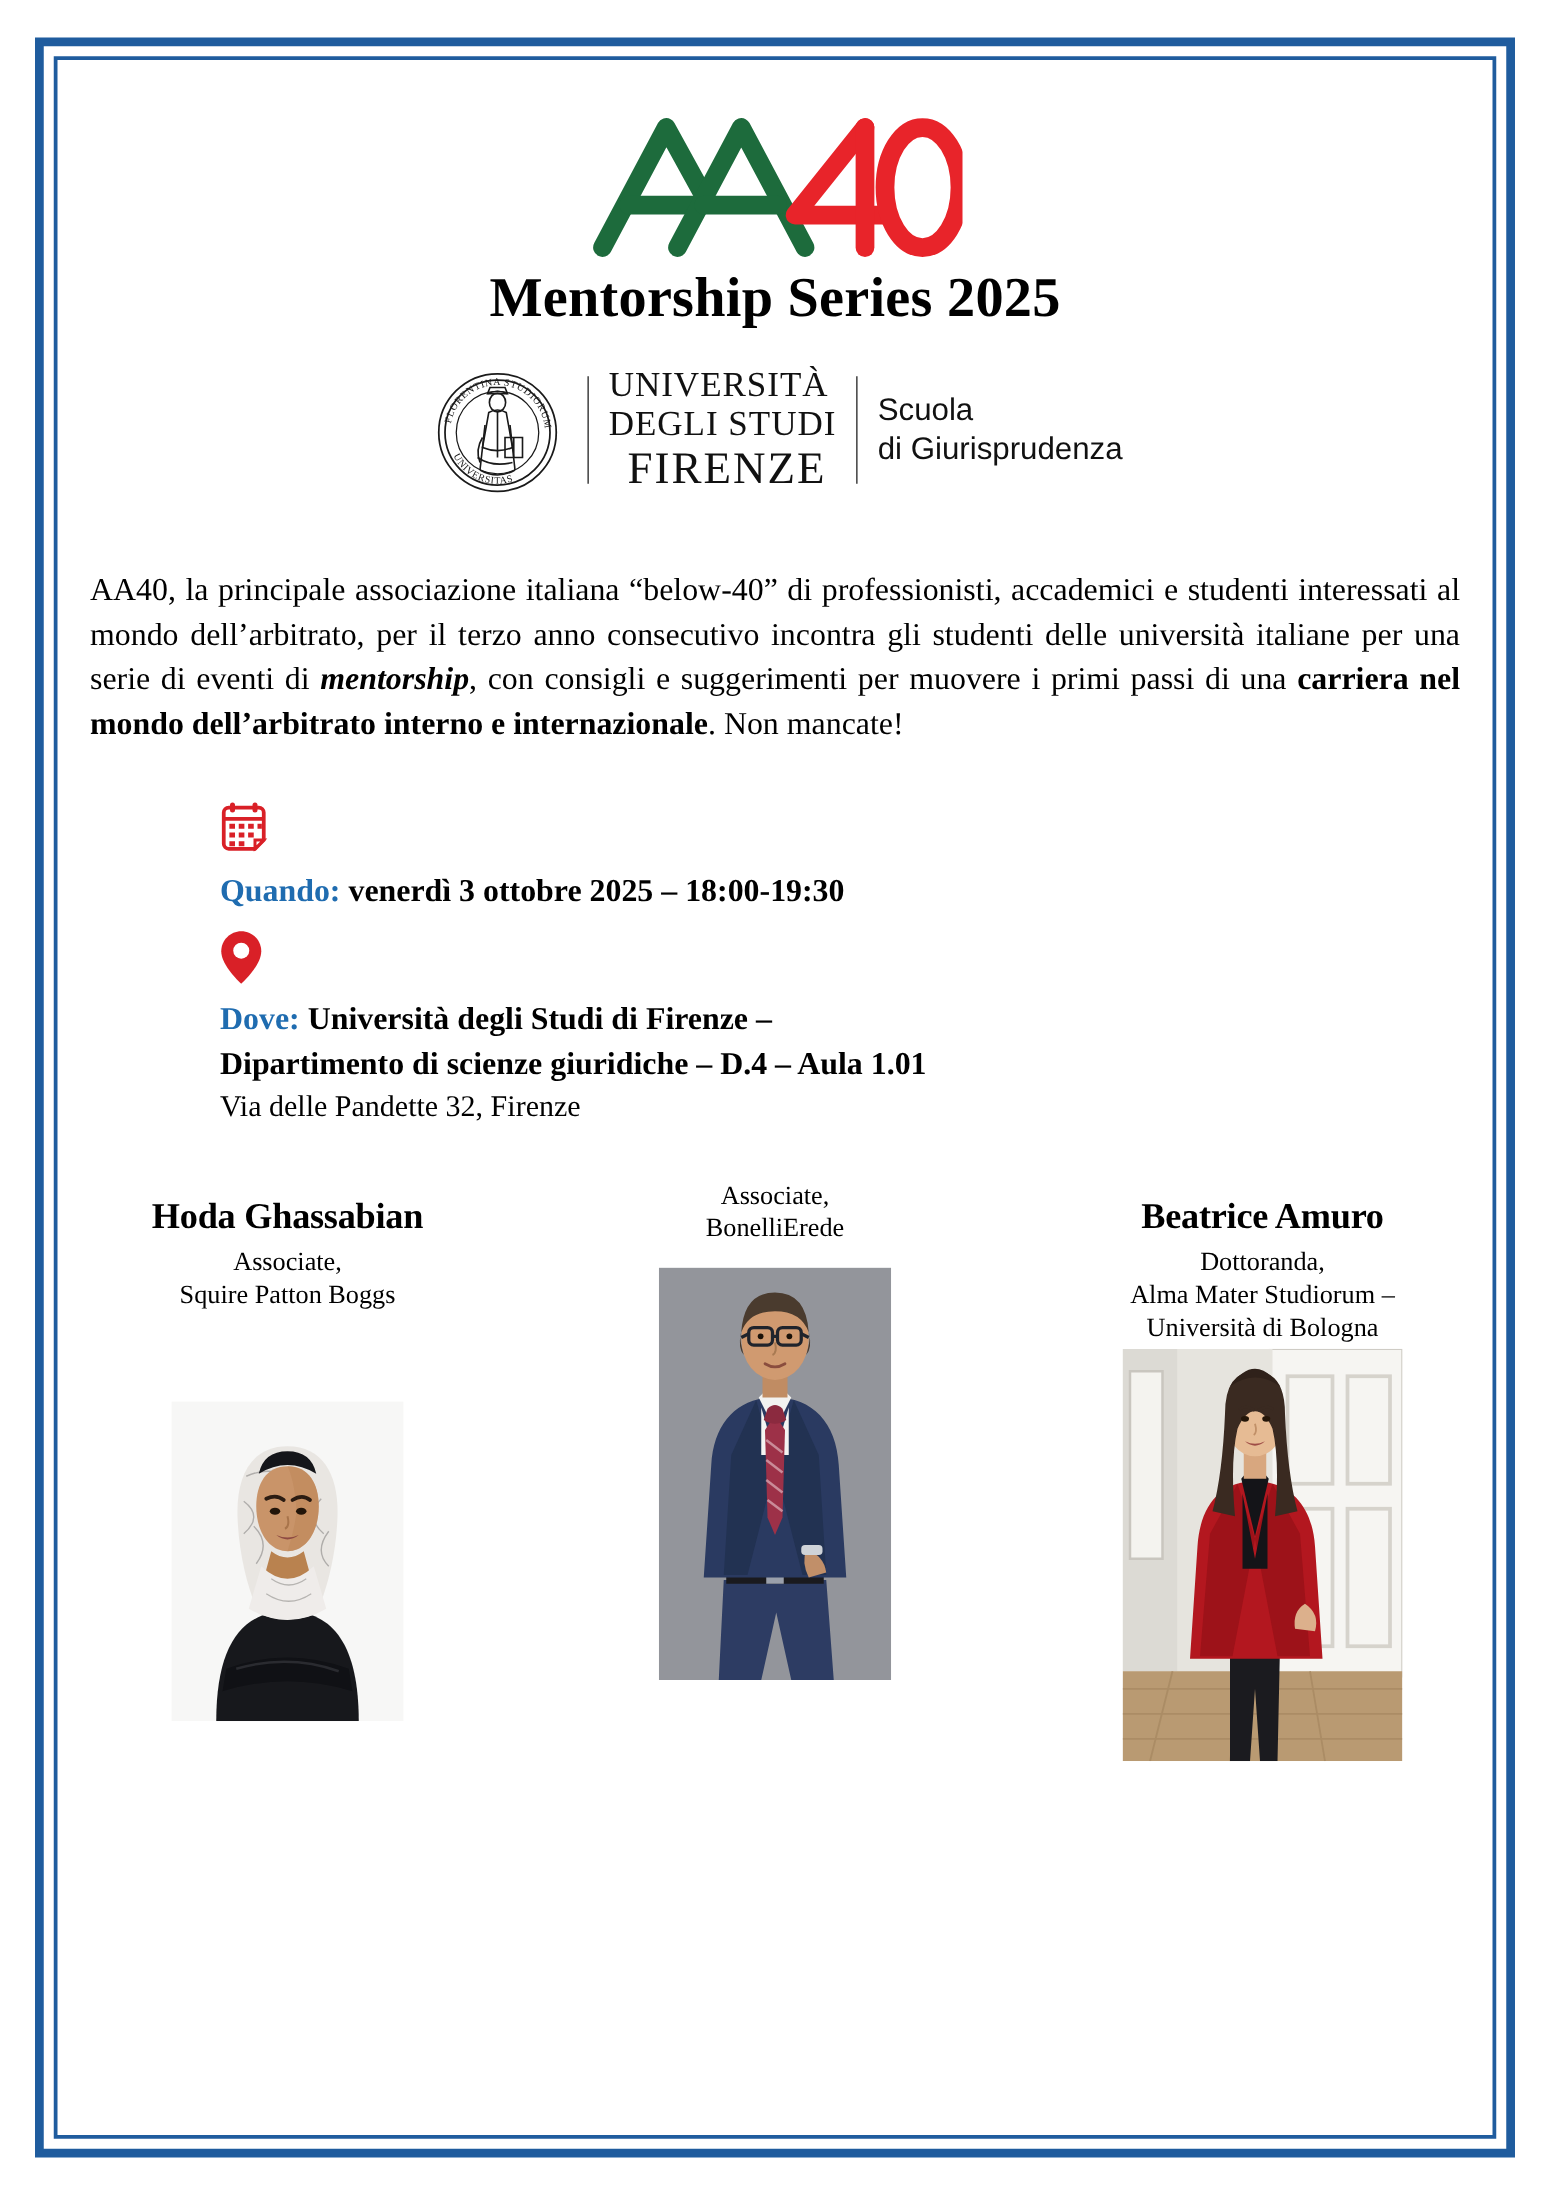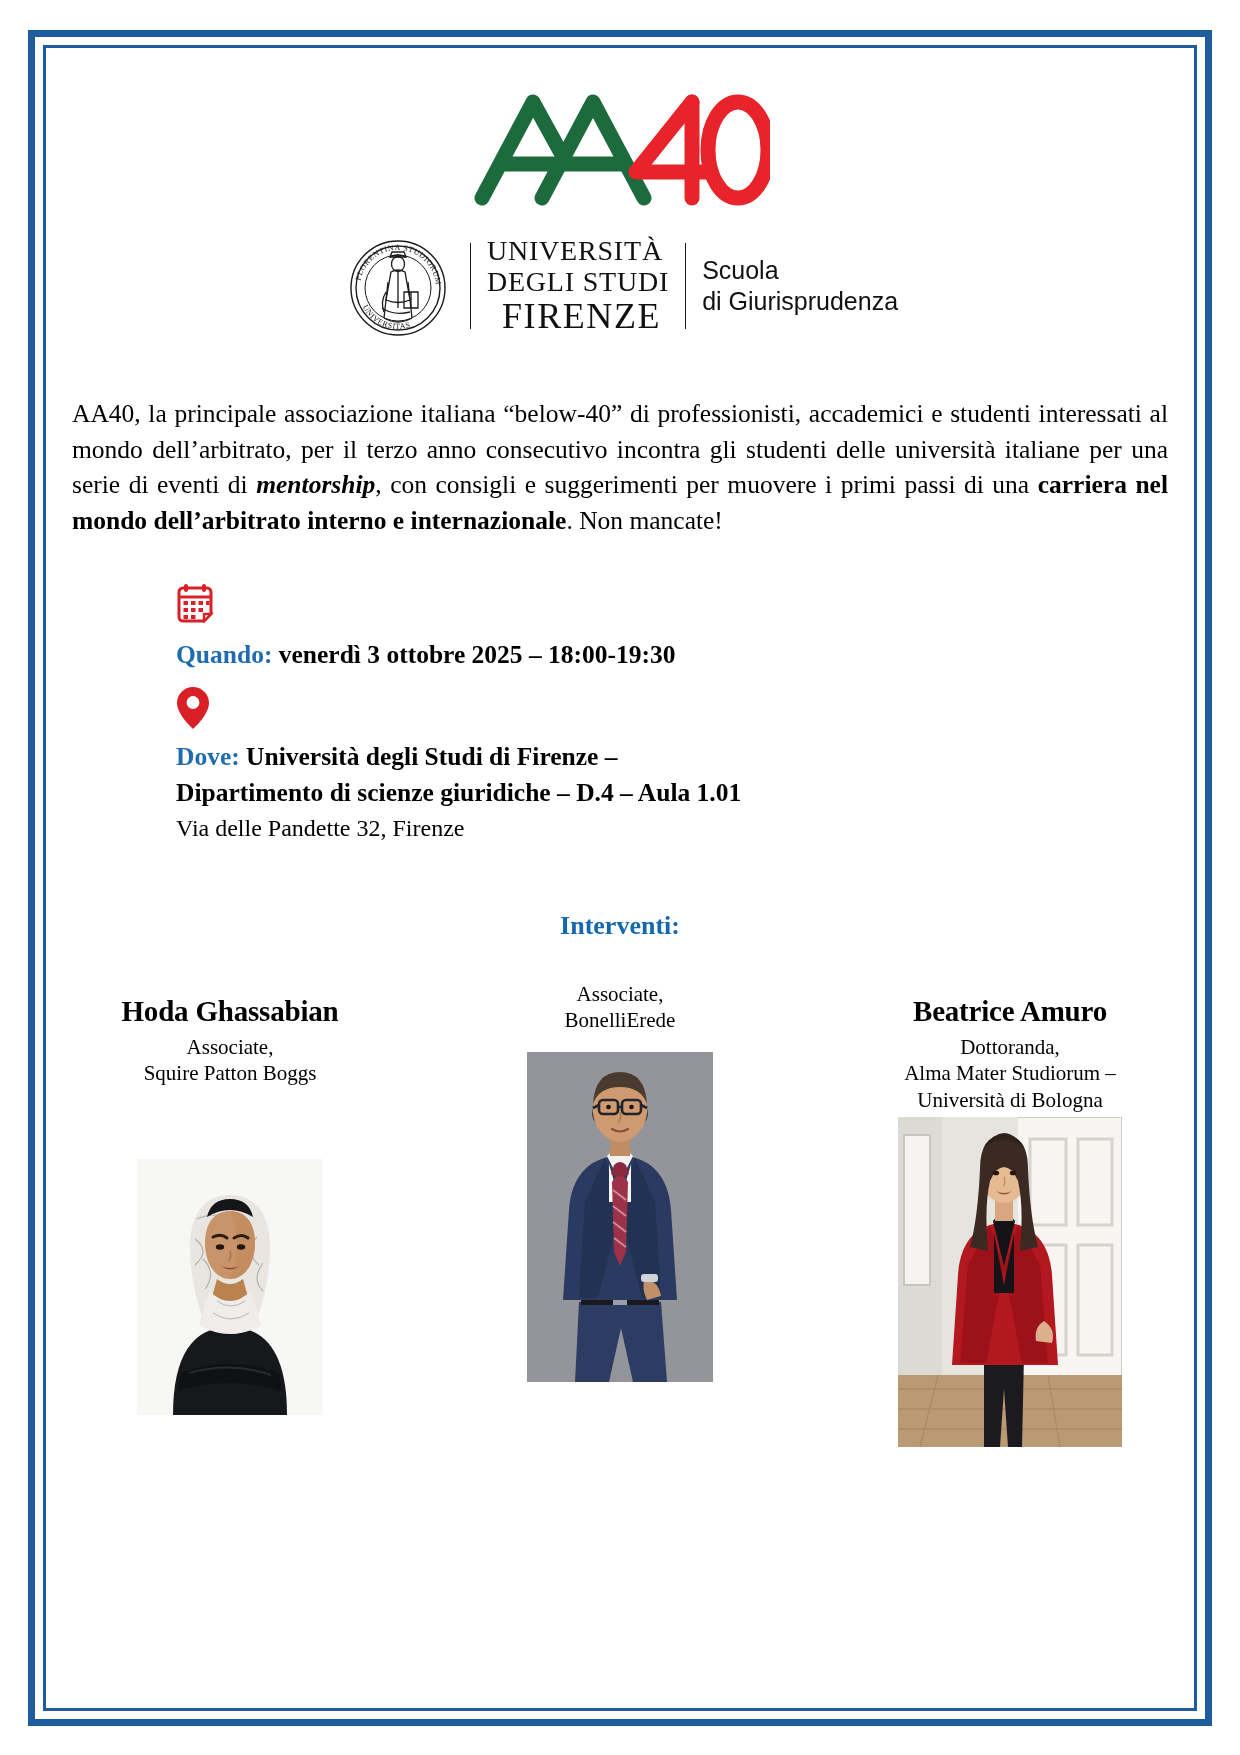--- a/index.html
+++ b/index.html
@@ -170,20 +170,21 @@
         <g fill="none" stroke="#E8242A" stroke-width="15" stroke-linecap="round" stroke-linejoin="round">
 
           <path d="M222 14 L166 84 L240 84"></path>
           <path d="M222 14 L222 110"></path>
 
           <ellipse cx="268" cy="62" rx="30" ry="48"></ellipse>
         </g>
       </svg>
     </div>
 
+    <div class="main-title">Mentorship Series 2025</div>
 
     <div class="unifi-row">
 
       <svg class="crest" width="112" height="112" viewBox="0 0 112 112">
         <circle cx="56" cy="58" r="42" fill="none" stroke="#1a1a1a" stroke-width="1.4"></circle>
         <circle cx="56" cy="58" r="47" fill="none" stroke="#1a1a1a" stroke-width="1.4"></circle>
         <circle cx="56" cy="58" r="33" fill="none" stroke="#1a1a1a" stroke-width="1"></circle>
 
         <g fill="none" stroke="#1a1a1a" stroke-width="1.3">
           <path d="M50 22 h12 l2 5 h-16 z"></path>
@@ -261,21 +262,20 @@
         </div>
         <div class="det-text">
           <div><span class="lbl">Dove:</span><span> Università degli Studi di Firenze –</span></div>
           <div>Dipartimento di scienze giuridiche – D.4 – Aula 1.01</div>
           <div class="sub-addr">Via delle Pandette 32, Firenze</div>
         </div>
       </div>
 
     </div>
 
-    <div class="interventi-h">Interventi:</div>
 
     <div class="speakers">
 
       <div class="spk">
         <div class="spk-name">Hoda Ghassabian</div>
         <div class="spk-role">
           <div>Associate,</div>
           <div>Squire Patton Boggs</div>
         </div>
         <div class="spk-photo ph-a">

